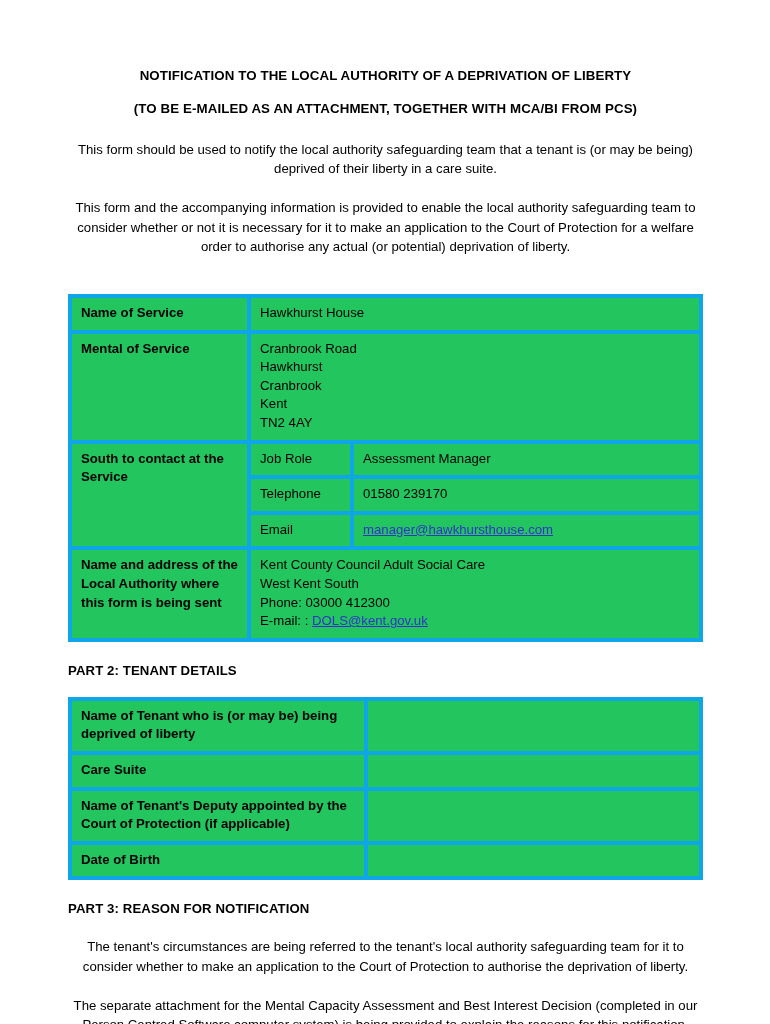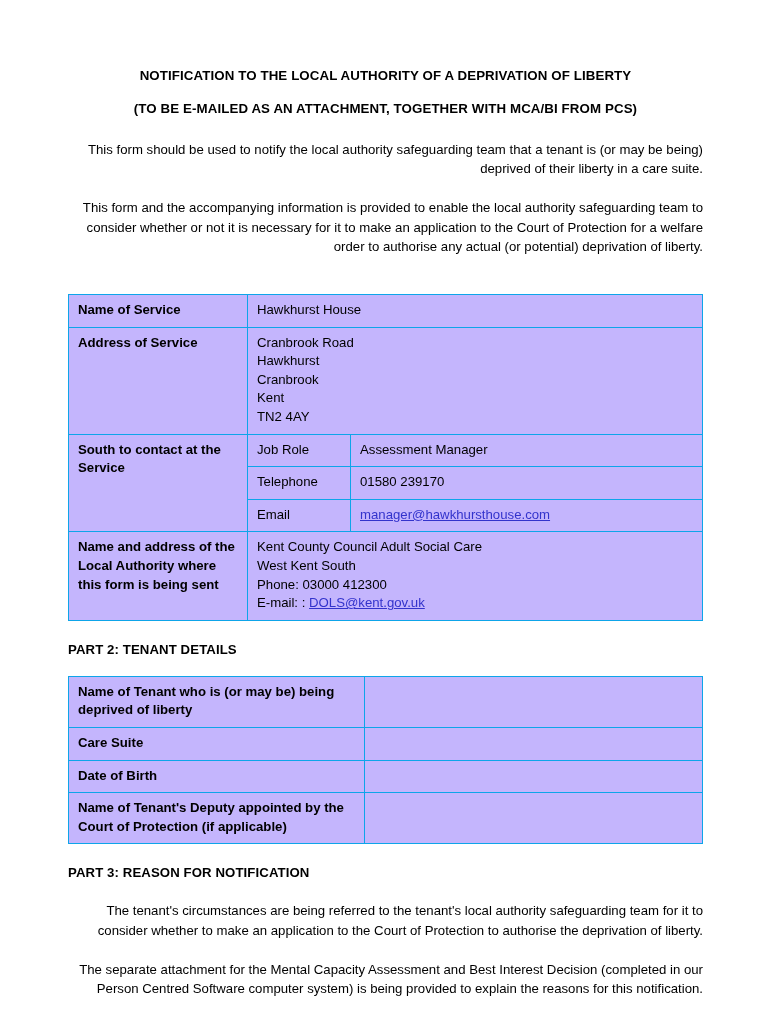--- a/index.html
+++ b/index.html
@@ -39,21 +39,21 @@
     margin-top: 67px;
     letter-spacing: 0.1px;
   }
   .doc-title .line2 { display: block; margin-top: 14px; }
 
   
   p.para {
     font-size: 13.2px;
     line-height: 19.2px;
     margin: 0;
-    text-align: right;
+    text-align: center;
   }
   .gap-18 { height: 18px; }
   .gap-20 { height: 20px; }
   .gap-22 { height: 22px; }
 
   
   h2.part-heading {
     font-size: 13.2px;
     font-weight: bold;
     margin: 0;
@@ -62,25 +62,25 @@
   }
 
   
   table.form-table {
     border-collapse: collapse;
     width: 635px;
     table-layout: fixed;
     font-size: 13.2px;
   }
   table.form-table td {
-    border: 1px solid #0ea5e9;
+    border: 4px solid #0ea5e9;
     padding: 6px 8px 7px 9px;
     vertical-align: top;
     line-height: 18.6px;
-    background: #c4b5fd;
+    background: #22c55e;
   }
   td.label-cell {
     background: #d9d9d9;
     font-weight: bold;
   }
   td.sub-label-cell {
     background: #ffffff;
     font-weight: normal;
   }
   .cell-line { display: block; white-space: pre; }
@@ -125,21 +125,21 @@
         <col class="t1-col1">
         <col class="t1-col2">
         <col>
       </colgroup>
       <tbody>
         <tr>
           <td class="label-cell">Name of Service</td>
           <td colspan="2">Hawkhurst House</td>
         </tr>
         <tr>
-          <td class="label-cell">Address of Service</td>
+          <td class="label-cell">Mental of Service</td>
           <td colspan="2">
             <span class="cell-line">Cranbrook Road</span>
             <span class="cell-line">Hawkhurst</span>
             <span class="cell-line">Cranbrook</span>
             <span class="cell-line">Kent</span>
             <span class="cell-line">TN2 4AY</span>
           </td>
         </tr>
         <tr>
           <td class="label-cell" rowspan="3">South to contact at the Service</td>
@@ -182,27 +182,27 @@
       <tbody>
         <tr>
           <td class="label-cell">Name of Tenant who is (or may be) being deprived of liberty</td>
           <td class="empty-tall"></td>
         </tr>
         <tr>
           <td class="label-cell">Care Suite</td>
           <td></td>
         </tr>
         <tr>
+          <td class="label-cell">Name of Tenant's Deputy appointed by the Court of Protection (if applicable)</td>
+          <td></td>
+        </tr>
+        <tr>
           <td class="label-cell">Date of Birth</td>
           <td></td>
         </tr>
-        <tr>
-          <td class="label-cell">Name of Tenant's Deputy appointed by the Court of Protection (if applicable)</td>
-          <td></td>
-        </tr>
       </tbody>
     </table>
 
     <div class="gap-20"></div>
 
     <h2 class="part-heading">PART 3: REASON FOR NOTIFICATION</h2>
 
     <div class="gap-20"></div>
 
     <p class="para">The tenant's circumstances are being referred to the tenant's local authority safeguarding team for it to consider whether to make an application to the Court of Protection to authorise the deprivation of liberty.</p>

